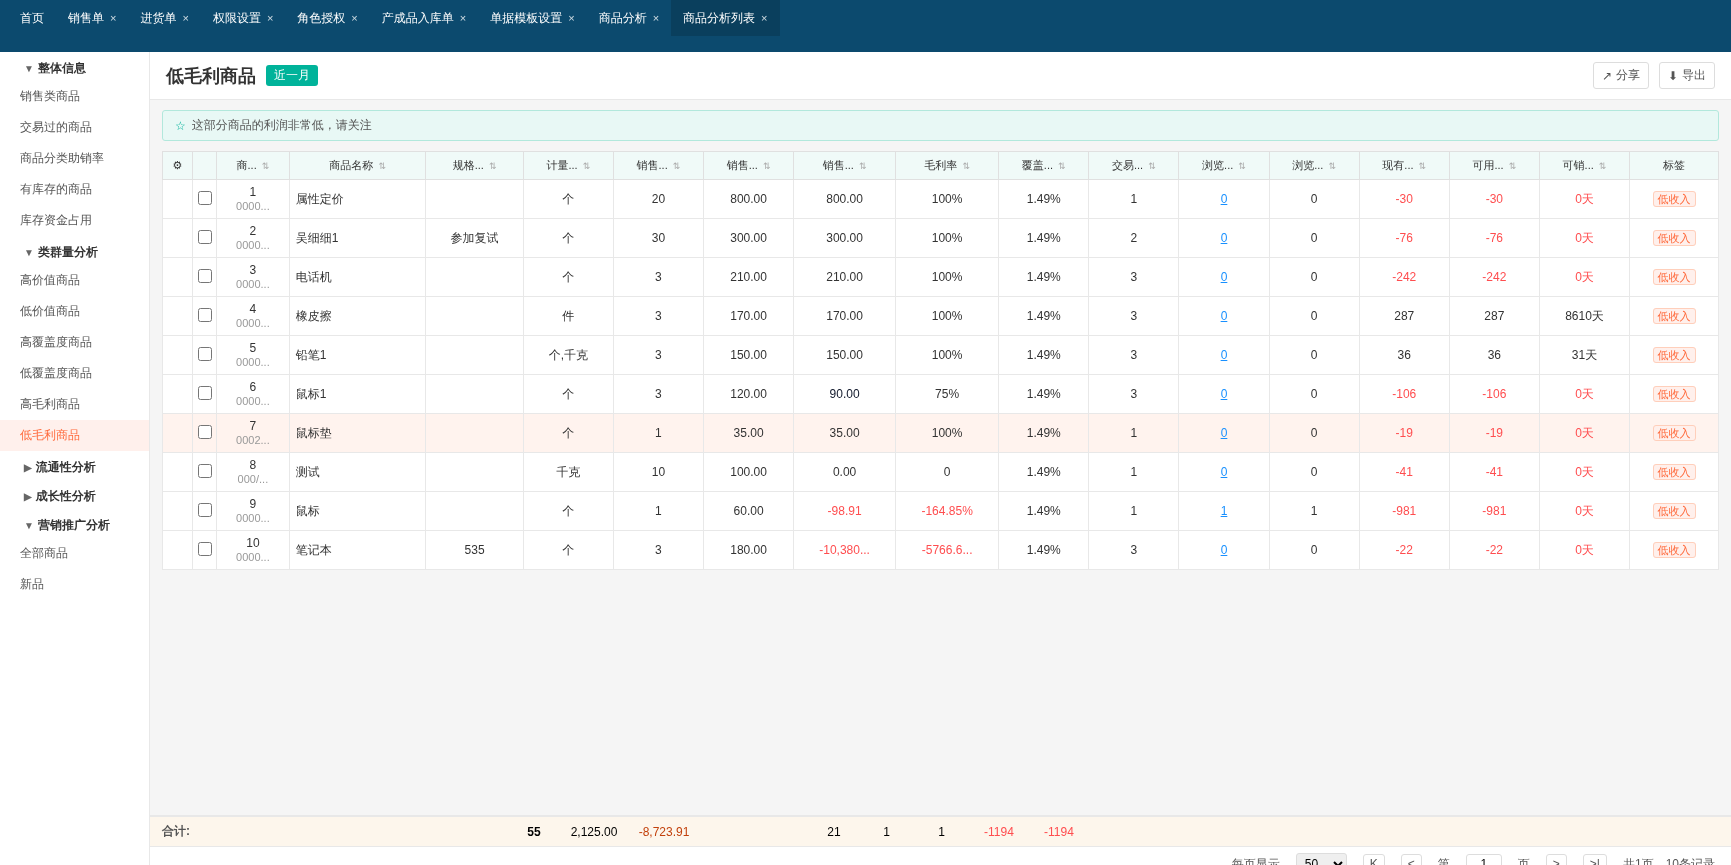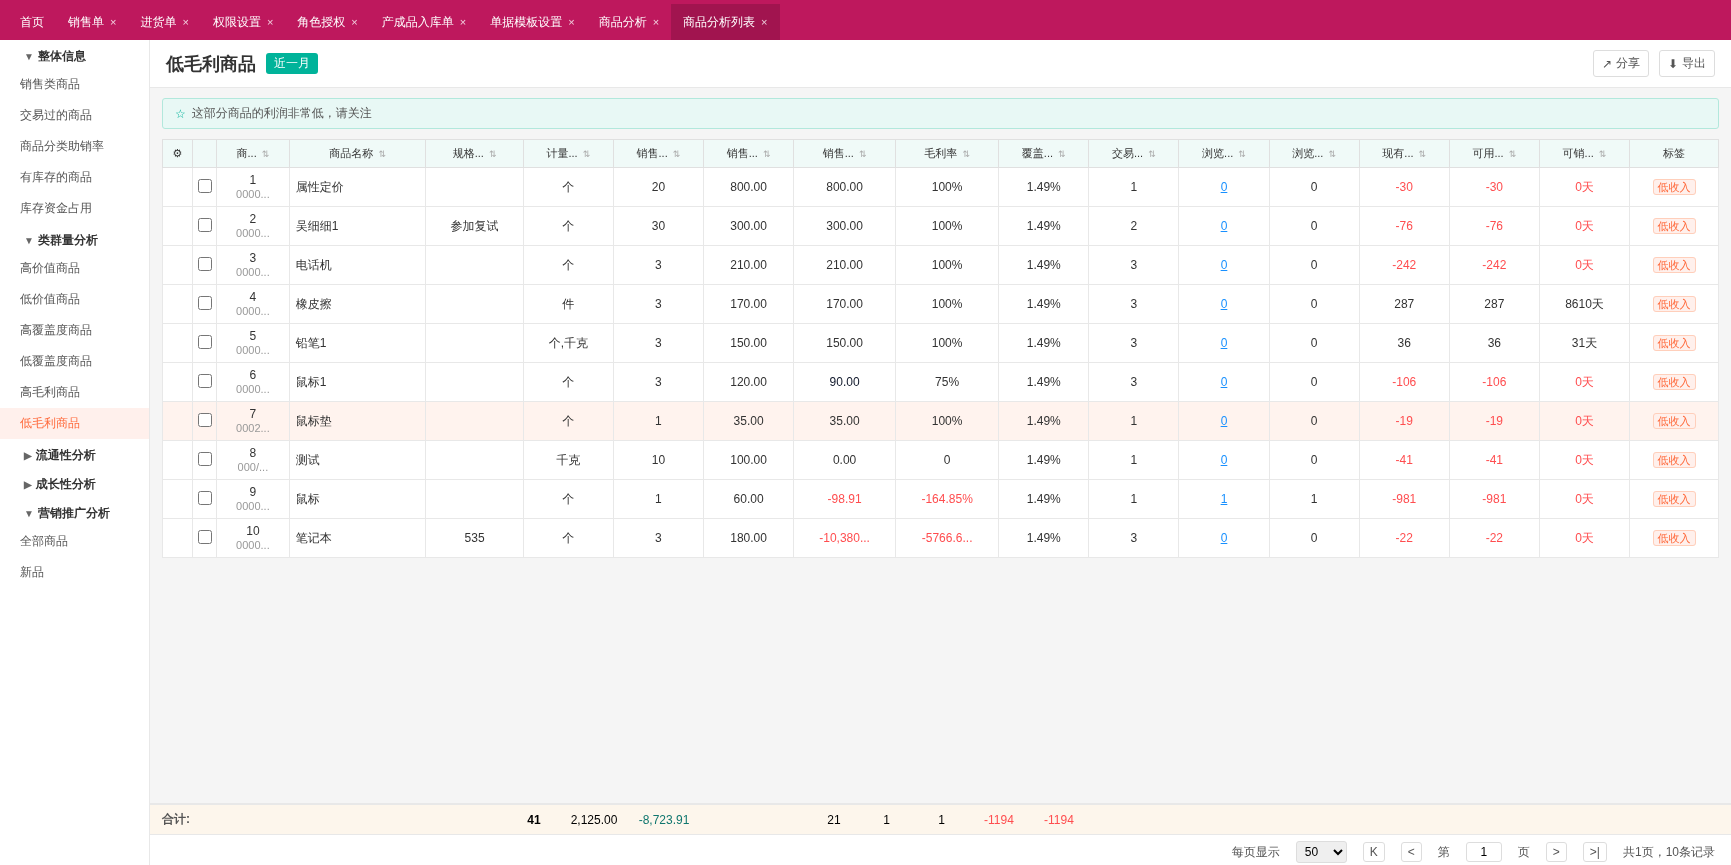--- a/index.html
+++ b/index.html
@@ -1,23 +1,23 @@
 <!DOCTYPE html>
 <html><head>
   <meta charset="utf-8">
   <style>
     * { box-sizing: border-box; margin: 0; padding: 0; font-family: 'Microsoft YaHei', Arial, sans-serif; font-size: 12px; }
     body { background: #f5f5f5; overflow-x: hidden; }
 
     
     .top-nav {
-      background: #be185d;
-      display: flex;
-      align-items: flex-end;
-      height: 40px;
+      background: #0c4a6e;
+      display: flex;
+      align-items: flex-start;
+      height: 52px;
       padding: 0 8px;
       color: white;
     }
     .nav-item {
       padding: 0 12px;
       height: 36px;
       display: flex;
       align-items: center;
       cursor: pointer;
       color: white;
@@ -598,23 +598,23 @@
 
     <div class="table-footer">
       <span class="footer-total-label">合计:</span>
       <div style="display:flex; gap:0; align-items:center; flex:1;">
         <span style="width:30px;"></span>
         <span style="width:24px;"></span>
         <span style="min-width:55px;"></span>
         <span style="min-width:80px;"></span>
         <span style="min-width:55px;"></span>
         <span style="min-width:55px;"></span>
-        <span style="min-width:50px; text-align:center; font-weight:bold;">41</span>
+        <span style="min-width:50px; text-align:center; font-weight:bold;">55</span>
         <span style="min-width:70px; text-align:center;">2,125.00</span>
-        <span style="min-width:70px; text-align:center; color:#0f766e;">-8,723.91</span>
+        <span style="min-width:70px; text-align:center; color:#c2410c;">-8,723.91</span>
         <span style="min-width:55px;"></span>
         <span style="min-width:55px;"></span>
         <span style="min-width:50px; text-align:center;">21</span>
         <span style="min-width:55px; text-align:center;">1</span>
         <span style="min-width:55px; text-align:center;">1</span>
         <span style="min-width:60px; text-align:center; color:#ff4d4f;">-1194</span>
         <span style="min-width:60px; text-align:center; color:#ff4d4f;">-1194</span>
       </div>
     </div>
 

